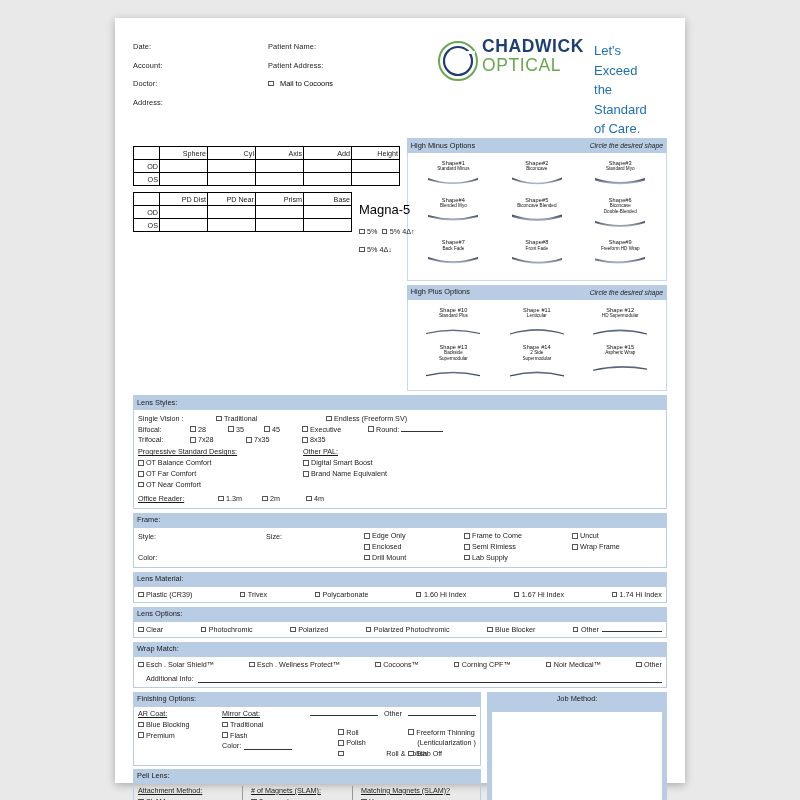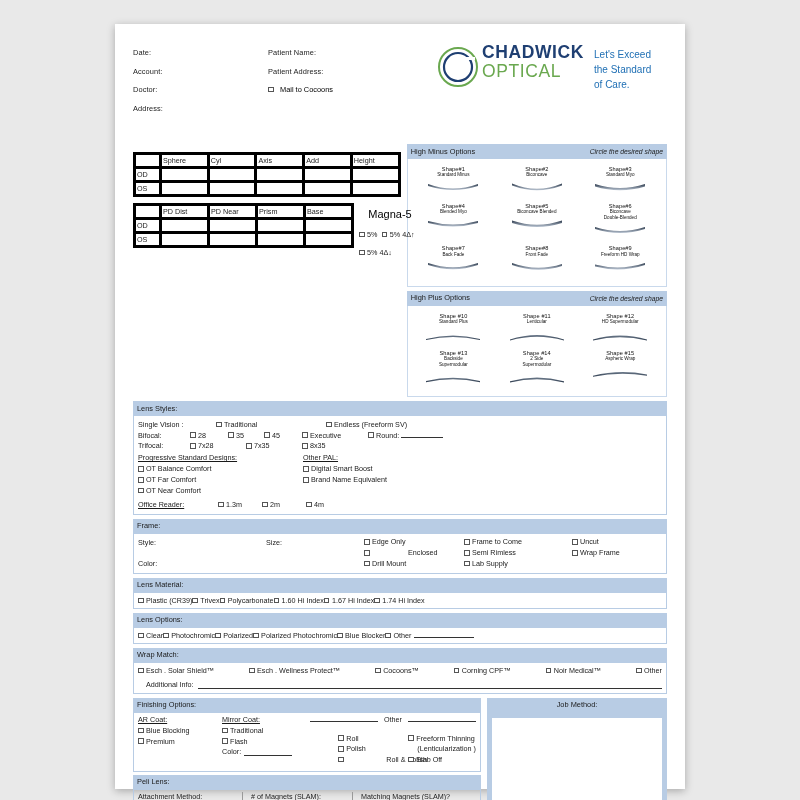--- a/index.html
+++ b/index.html
@@ -4,53 +4,53 @@
 <style>
   * { box-sizing: border-box; }
   html, body { margin:0; padding:0; }
   body {
     width:800px; height:800px;
     background:#e9e9e9;
     font-family:"Liberation Sans", sans-serif;
     overflow:hidden;
   }
   #page {
-    position:absolute; left:115px; top:24px;
+    position:absolute; left:115px; top:18px;
     width:570px; height:765px;
     background:#ffffff;
     box-shadow:0 2px 8px rgba(0,0,0,0.28);
     padding:0;
   }
   .inner { position:absolute; left:18px; top:24px; width:534px; }
 
   
   .topgrid { display:flex; }
   .col-date { width:135px; }
   .col-pat  { width:160px; }
   .fieldline { font-size:7.4px; color:#222; margin-bottom:9.5px; letter-spacing:.1px;}
   .mailrow { margin-top:6px; display:flex; align-items:center; gap:4px; font-size:7.4px;}
 
   
   .logo { position:absolute; right:0; top:-4px; width:230px; display:flex; align-items:flex-start;}
   .logo-mark { width:42px; height:42px; position:relative; flex:0 0 auto; margin-top:2px;}
   .logo-words { margin-left:3px; line-height:1; }
   .logo-ch { font-size:17.5px; letter-spacing:.6px; color:#1f3f72; font-weight:700; }
   .logo-op { font-size:17.5px; letter-spacing:.6px; color:#6aa84f; font-weight:400; margin-top:1px;}
-  .tagline { margin-left:10px; color:#1f6fb4; font-size:10px; line-height:1.5; padding-top:3px;}
+  .tagline { margin-left:10px; color:#1f6fb4; font-size:13px; line-height:1.5; padding-top:3px;}
 
   
   table.rx { border-collapse:collapse; margin-top:8px; }
   table.rx td, table.rx th {
-    border:3px solid #000000; font-size:7.2px; color:#222;
-    font-weight:normal; text-align:left; height:13px;
+    border:1px solid #000000; font-size:7.2px; color:#222;
+    font-weight:normal; text-align:right; height:13px;
   }
   table.rx th { height:13px; }
   .c-lbl { width:26px; }
   .c-col { width:48px; }
-  .magna-title { text-align:center; font-size:11px; }
+  .magna-title { font-size:13px; }
 
   
   .sec { margin-top:4px; }
   .sec-head {
     background:#b8cce4; color:#1a1a1a; font-size:7.4px;
     padding:1.5px 3px; line-height:1.35;
     border:1px solid #b8cce4;
   }
   .sec-head.center { text-align:center; }
   .sec-body { border:1px solid #b8cce4; border-top:none; padding:3px 4px 4px 4px; }
@@ -492,21 +492,21 @@
           <div class="lbl">Color:</div>
         </div>
         <div style="width:98px;">
           <div class="lbl" style="margin:2px 0;">Size:</div>
         </div>
         <div style="width:100px;">
           <div class="opt" style="display:flex; margin:1.8px 0;">
                 <span class="cb"></span>
                 <span>Edge Only</span>
               </div>
-          <div class="opt" style="display:flex; margin:1.8px 0;gap:36px;">
+          <div class="opt" style="display:flex; margin:1.8px 0;">
                 <span class="cb"></span>
                 <span>Enclosed</span>
               </div>
           <div class="opt" style="display:flex; margin:1.8px 0;">
                 <span class="cb"></span>
                 <span>Drill Mount</span>
               </div>
         </div>
         <div style="width:108px;">
           <div class="opt" style="display:flex; margin:1.8px 0;">
@@ -532,21 +532,21 @@
                 <span>Wrap Frame</span>
               </div>
         </div>
       </div>
     </div>
   </div>
 
   <div class="sec">
     <div class="sec-head">Lens Material:</div>
     <div class="sec-body" style="padding:3px 4px;">
-      <div style="display:flex; justify-content:flex-start;">
+      <div style="display:flex; justify-content:space-between;">
         <span class="opt">
               <span class="cb"></span>
               <span>Plastic (CR39)</span>
             </span>
         <span class="opt">
               <span class="cb"></span>
               <span>Trivex</span>
             </span>
         <span class="opt">
               <span class="cb"></span>
@@ -564,21 +564,21 @@
               <span class="cb"></span>
               <span>1.74 Hi Index</span>
             </span>
       </div>
     </div>
   </div>
 
   <div class="sec">
     <div class="sec-head">Lens Options:</div>
     <div class="sec-body" style="padding:3px 4px;">
-      <div style="display:flex; ">
+      <div style="display:flex; justify-content:space-between;">
         <span class="opt">
               <span class="cb"></span>
               <span>Clear</span>
             </span>
         <span class="opt">
               <span class="cb"></span>
               <span>Photochromic</span>
             </span>
         <span class="opt">
               <span class="cb"></span>

